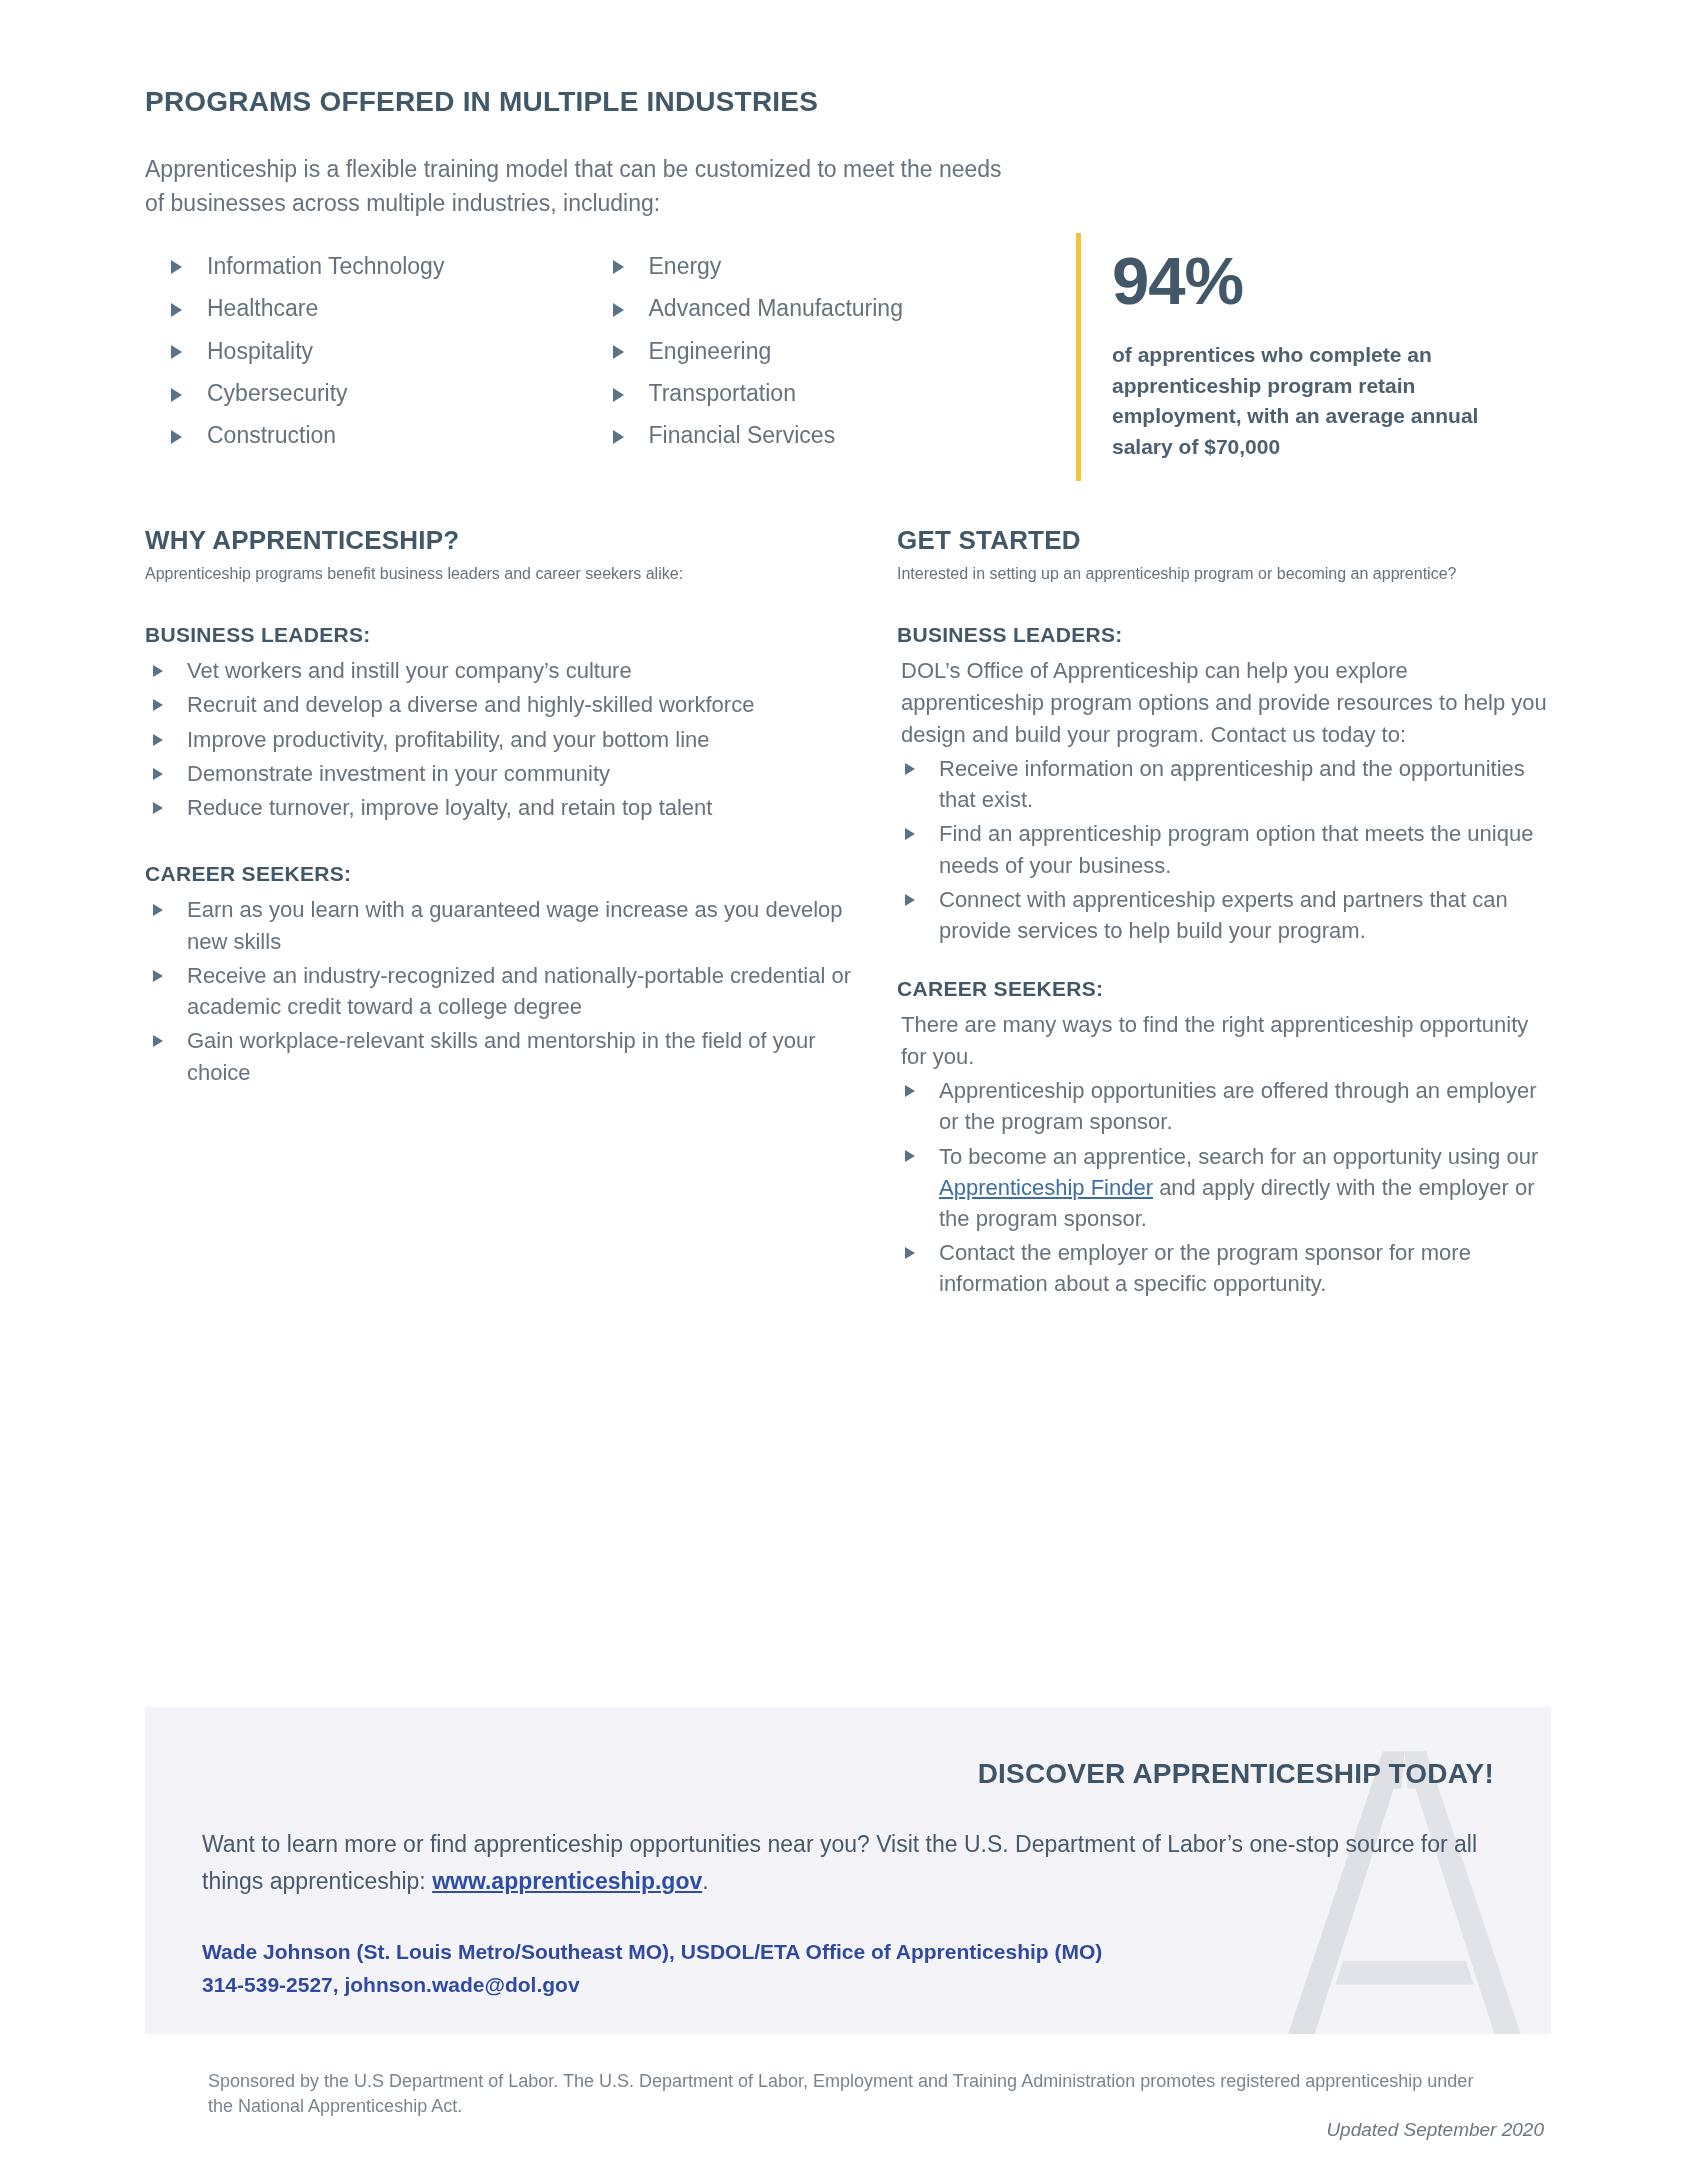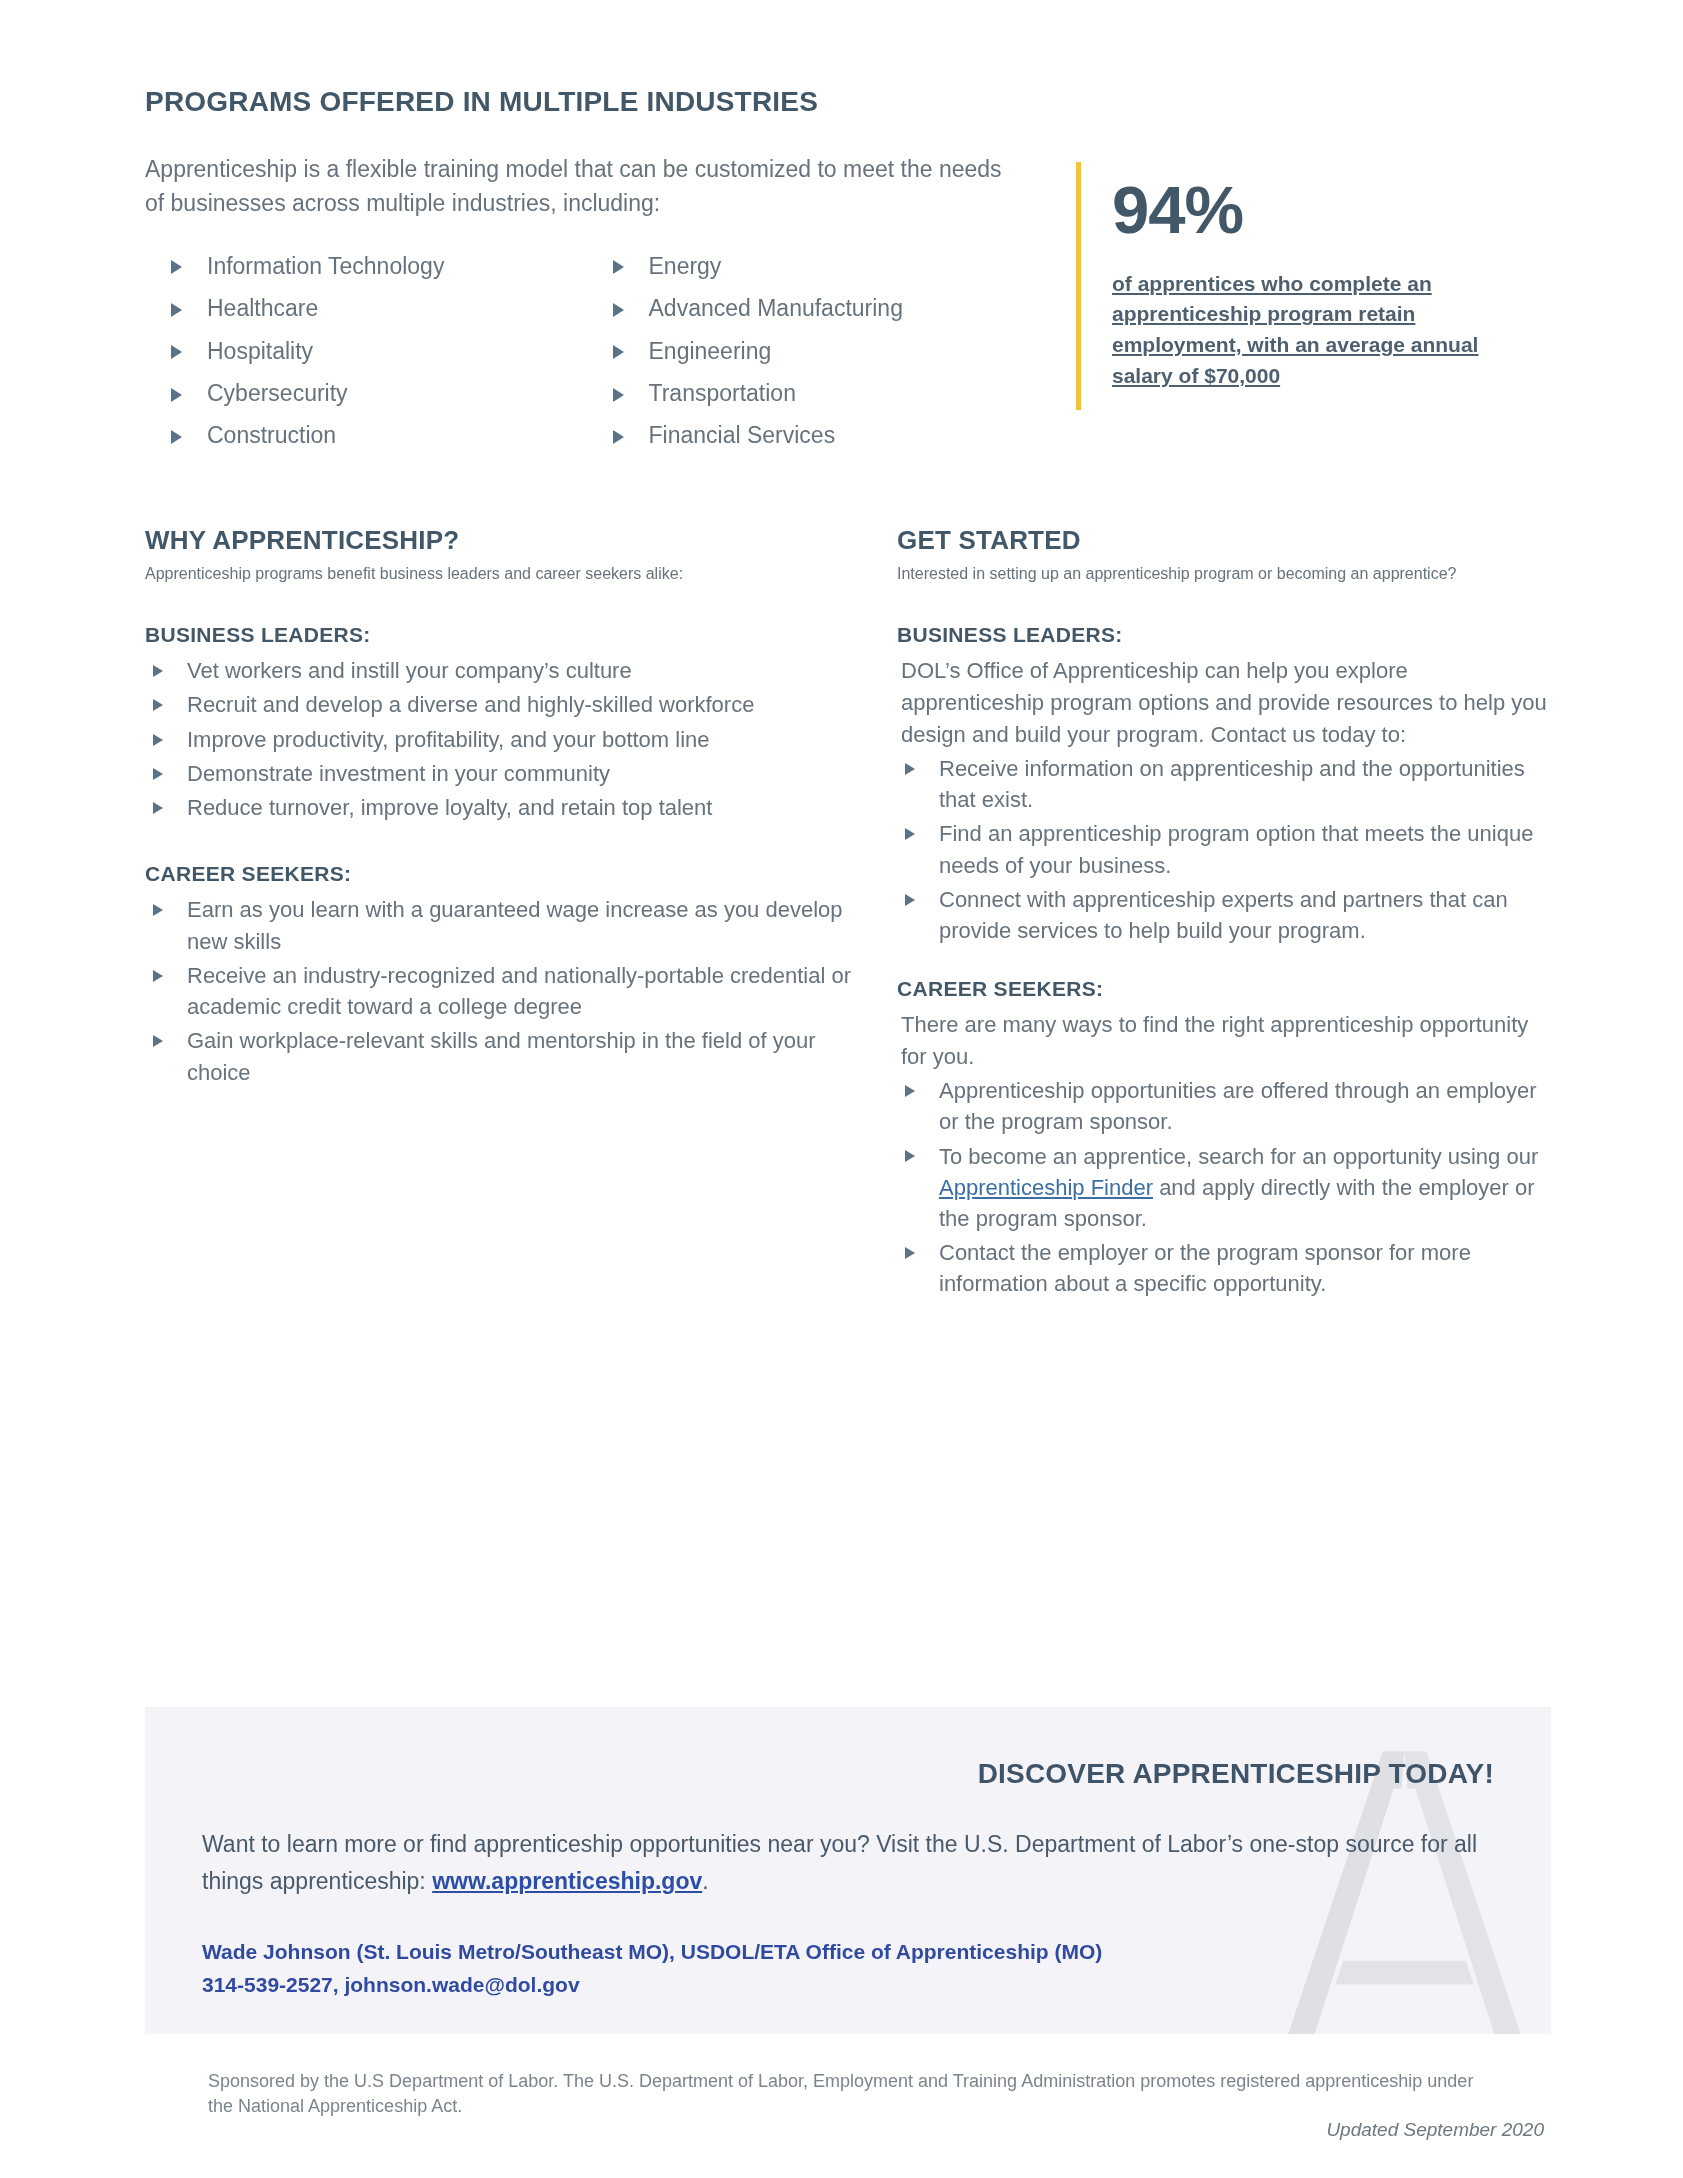--- a/index.html
+++ b/index.html
@@ -23,21 +23,21 @@
     left: 145px; top: 87px; width: 1406px;
   }
   .section-heading {
     font-weight: 800;
     color: #425768;
     letter-spacing: 0.2px;
     font-size: 28px;
     margin: 0 0 34px 0;
     line-height: 1.1;
   }
-  .top-cols { display: flex; align-items: flex-start; }
+  .top-cols { display: flex; align-items: flex-end; }
   .top-left { width: 931px; padding-right: 30px; }
   .intro-text {
     font-size: 23px;
     line-height: 1.5;
     color: #67727c;
     font-weight: 300;
     margin: 0 0 30px 0;
     max-width: 871px;
   }
 
@@ -86,21 +86,20 @@
     line-height: 1;
     margin: 18px 0 26px 0;
     letter-spacing: -1px;
   }
   .stat-desc {
     font-size: 21px;
     font-weight: 700;
     line-height: 1.46;
     color: #4e606f;
     max-width: 465px;
-    text-decoration: underline;
   }
 
   
   .main-cols {
     position: absolute;
     left: 145px; top: 525px;
     width: 1406px;
     display: flex;
   }
   .col-left { width: 752px; padding-right: 44px; }

